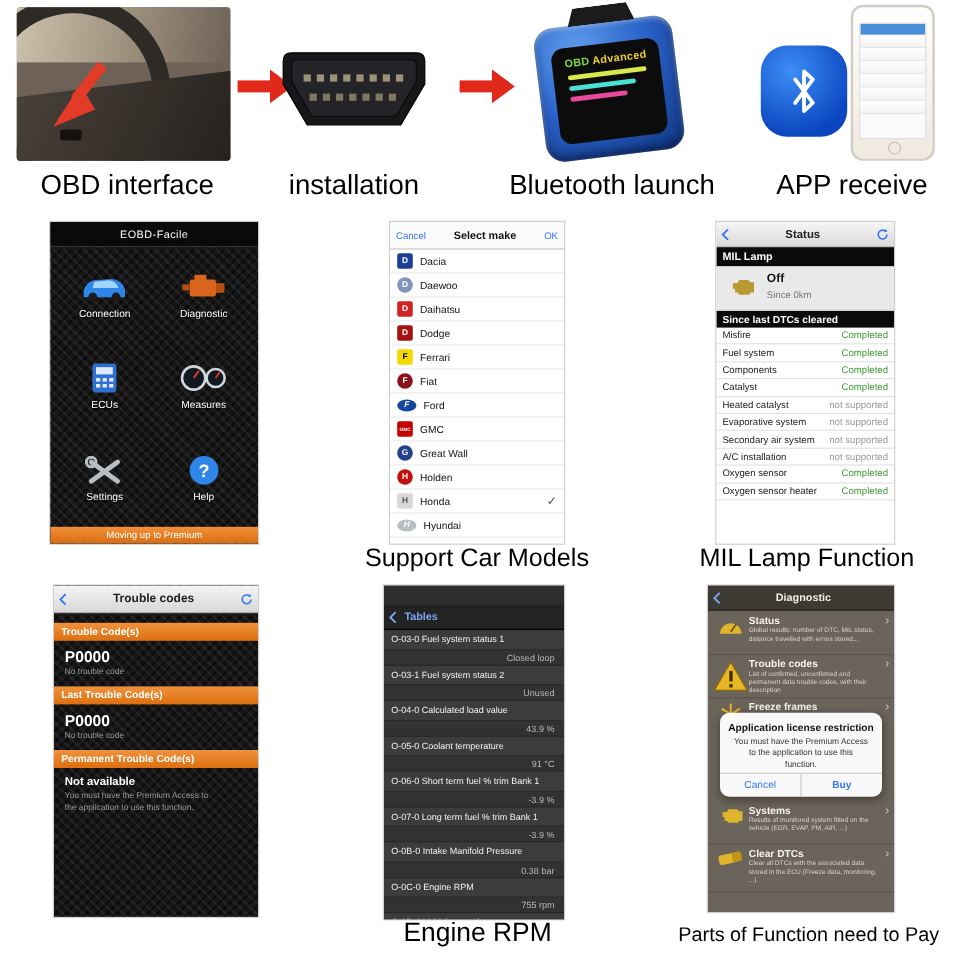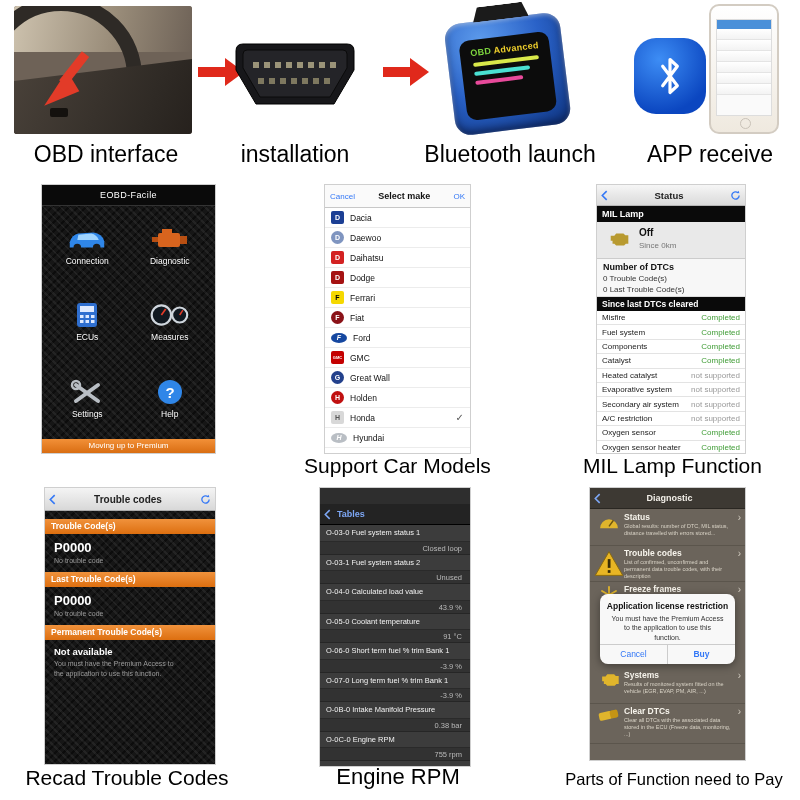--- a/index.html
+++ b/index.html
@@ -378,25 +378,20 @@
       </span>
     </div>
     <div class="black-bar st-mil">MIL Lamp</div>
     <div class="st-off">
       <svg class="st-engine" width="26" height="17" viewBox="0 0 40 28">
         <path d="M8 8 h6 l3 -4 h12 l3 3 h5 v14 h-4 l-3 3 h-13 l-3 -3 h-3 v-5 h-3 z" fill="#b89a30"></path>
       </svg>
       <span class="st-off-state">Off</span>
       <span class="st-off-since">Since 0km</span>
     </div>
-    <div class="st-dtc">
-      <div class="st-dtc-title">Number of DTCs</div>
-      <div class="st-dtc-line">0 Trouble Code(s)</div>
-      <div class="st-dtc-line">0 Last Trouble Code(s)</div>
-    </div>
     <div class="black-bar st-section">Since last DTCs cleared</div>
     <div class="st-row">
       <span class="st-label">Misfire</span>
       <span class="st-val ok">Completed</span>
       </div>
     <div class="st-row">
       <span class="st-label">Fuel system</span>
       <span class="st-val ok">Completed</span>
       </div>
     <div class="st-row">
@@ -413,21 +408,21 @@
       </div>
     <div class="st-row">
       <span class="st-label">Evaporative system</span>
       <span class="st-val ns">not supported</span>
       </div>
     <div class="st-row">
       <span class="st-label">Secondary air system</span>
       <span class="st-val ns">not supported</span>
       </div>
     <div class="st-row">
-      <span class="st-label">A/C restriction</span>
+      <span class="st-label">A/C installation</span>
       <span class="st-val ns">not supported</span>
       </div>
     <div class="st-row">
       <span class="st-label">Oxygen sensor</span>
       <span class="st-val ok">Completed</span>
       </div>
     <div class="st-row">
       <span class="st-label">Oxygen sensor heater</span>
       <span class="st-val ok">Completed</span>
       </div>
@@ -578,17 +573,16 @@
     <div class="dg-popup">
       <div class="pp-title">Application license restriction</div>
       <div class="pp-body">You must have the Premium Access to the application to use this function.</div>
       <div class="pp-btns">
         <div class="pp-btn">Cancel</div>
         <div class="pp-btn buy">Buy</div>
       </div>
     </div>
   </div>
 
-  <div class="caption" style="left:22px;top:766px;width:210px;font-size:21px;">Recad Trouble Codes</div>
   <div class="caption" style="left:328px;top:764px;width:140px;font-size:22px;">Engine RPM</div>
   <div class="caption" style="left:558px;top:770px;width:232px;font-size:16.5px;">Parts of Function need to Pay</div>
 
 </div>
 
 </body></html>

